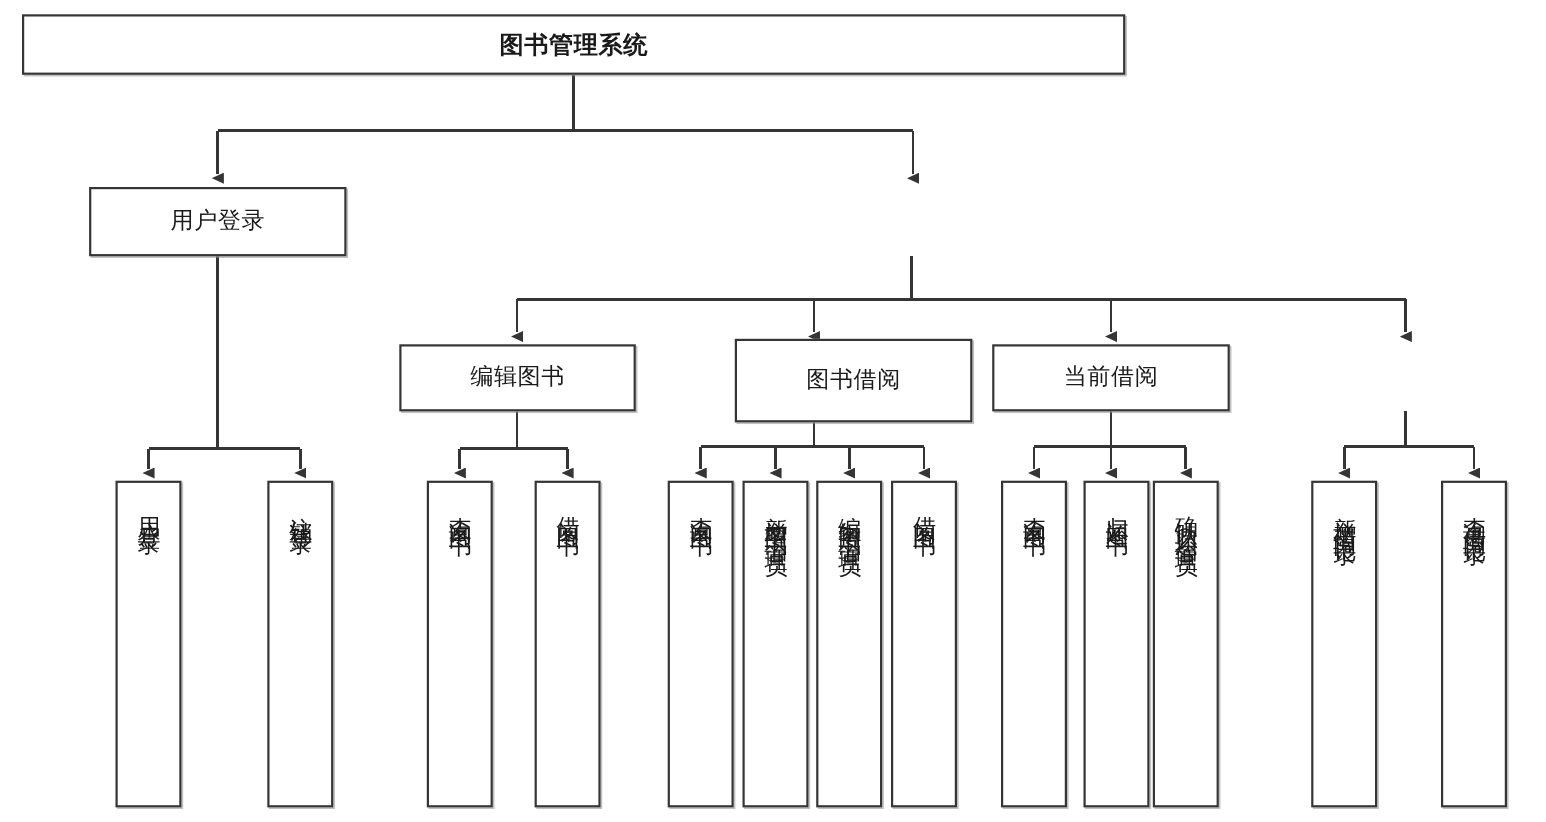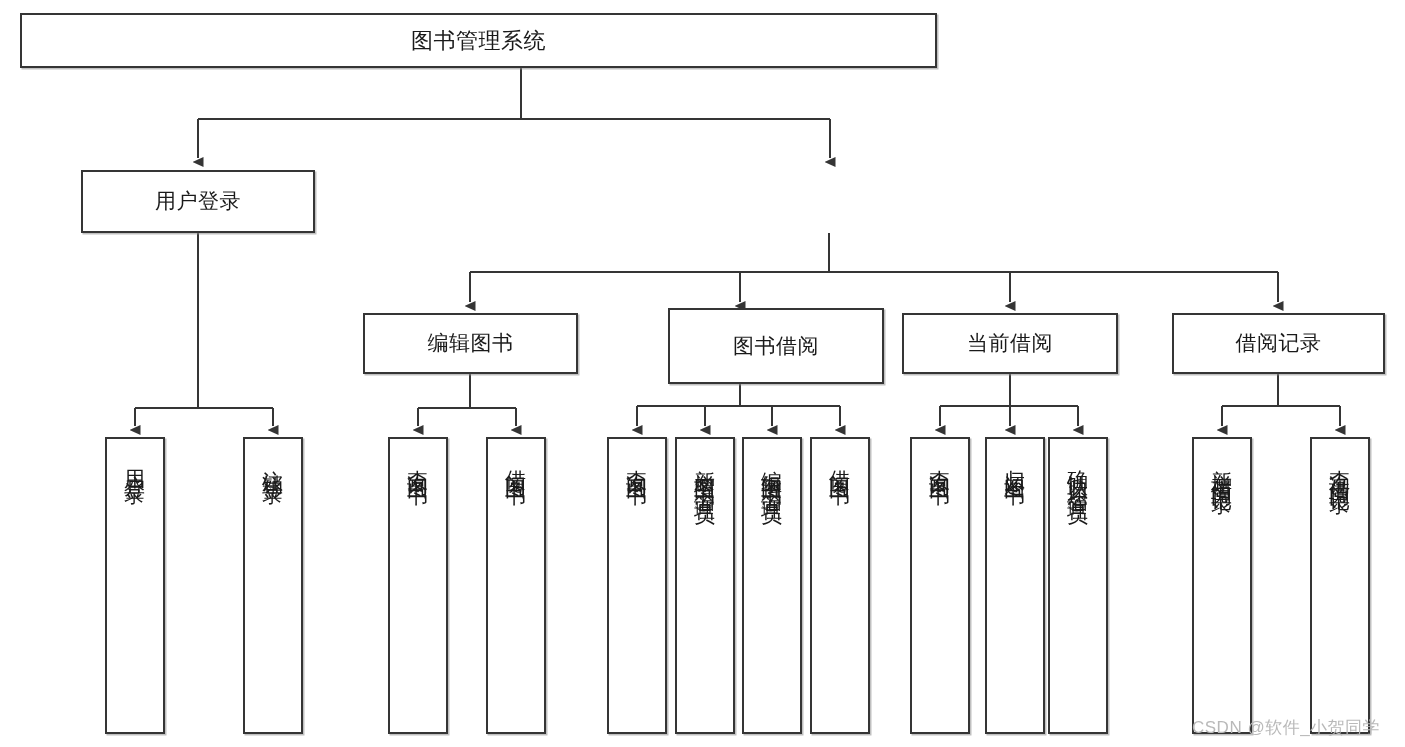--- a/index.html
+++ b/index.html
@@ -117,39 +117,36 @@
       <path d="M1010,406 L1010,426" marker-end="url(#arrow)"></path>
       <path d="M1078,406 L1078,426" marker-end="url(#arrow)"></path>
 
       <path d="M1278,374 L1278,406"></path>
       <path d="M1222,406 L1340,406"></path>
       <path d="M1222,406 L1222,426" marker-end="url(#arrow)"></path>
       <path d="M1340,406 L1340,426" marker-end="url(#arrow)"></path>
     </g>
   </svg>
 
-  <div class="node h root" id="node-root" style="left: 20px; top: 13px; width: 917px; height: 55px;">
+  <div class="node h root" id="node-root" style="left: 20px; top: 13px; width: 1003px; height: 55px; font-weight: bold;">
     <span class="label">图书管理系统</span>
   </div>
 
   <div class="node h" id="n-l2-0" style="left: 81px; top: 170px; width: 234px; height: 63px;">
     <span class="label">用户登录</span>
   </div>
 
   <div class="node h" id="n-l3-0" style="left: 363px; top: 313px; width: 215px; height: 61px;">
     <span class="label">编辑图书</span>
   </div>
   <div class="node h" id="n-l3-1" style="left: 632px; top: 308px; width: 216px; height: 76px; margin-left: 36px;">
     <span class="label">图书借阅</span>
   </div>
   <div class="node h" id="n-l3-2" style="left: 902px; top: 313px; width: 216px; height: 61px;">
     <span class="label">当前借阅</span>
-  </div>
-  <div class="node h" id="n-l3-3" style="left: 1172px; top: 313px; width: 213px; height: 61px;">
-    <span class="label">借阅记录</span>
   </div>
 
   <div class="node v" id="n-lf-0" style="left: 105px; top: 437px; width: 60px; height: 297px;">
     <span class="label">用户登录</span>
   </div>
   <div class="node v" id="n-lf-1" style="left: 243px; top: 437px; width: 60px; height: 297px;">
     <span class="label">注销登录</span>
   </div>
   <div class="node v" id="n-lf-2" style="left: 388px; top: 437px; width: 60px; height: 297px;">
     <span class="label">查询图书</span>
@@ -178,15 +175,14 @@
   <div class="node v" id="n-lf-10" style="left: 1048px; top: 437px; width: 60px; height: 297px;">
     <span class="label">确认归还（管理员）</span>
   </div>
   <div class="node v" id="n-lf-11" style="left: 1192px; top: 437px; width: 60px; height: 297px;">
     <span class="label">新增借阅记录</span>
   </div>
   <div class="node v" id="n-lf-12" style="left: 1310px; top: 437px; width: 60px; height: 297px;">
     <span class="label">查询借阅记录</span>
   </div>
 
-  <div class="watermark" id="wm" style="left: 1192px; top: 716px;">CSDN @软件_小贺同学</div>
 
 </div>
 
 </body></html>

